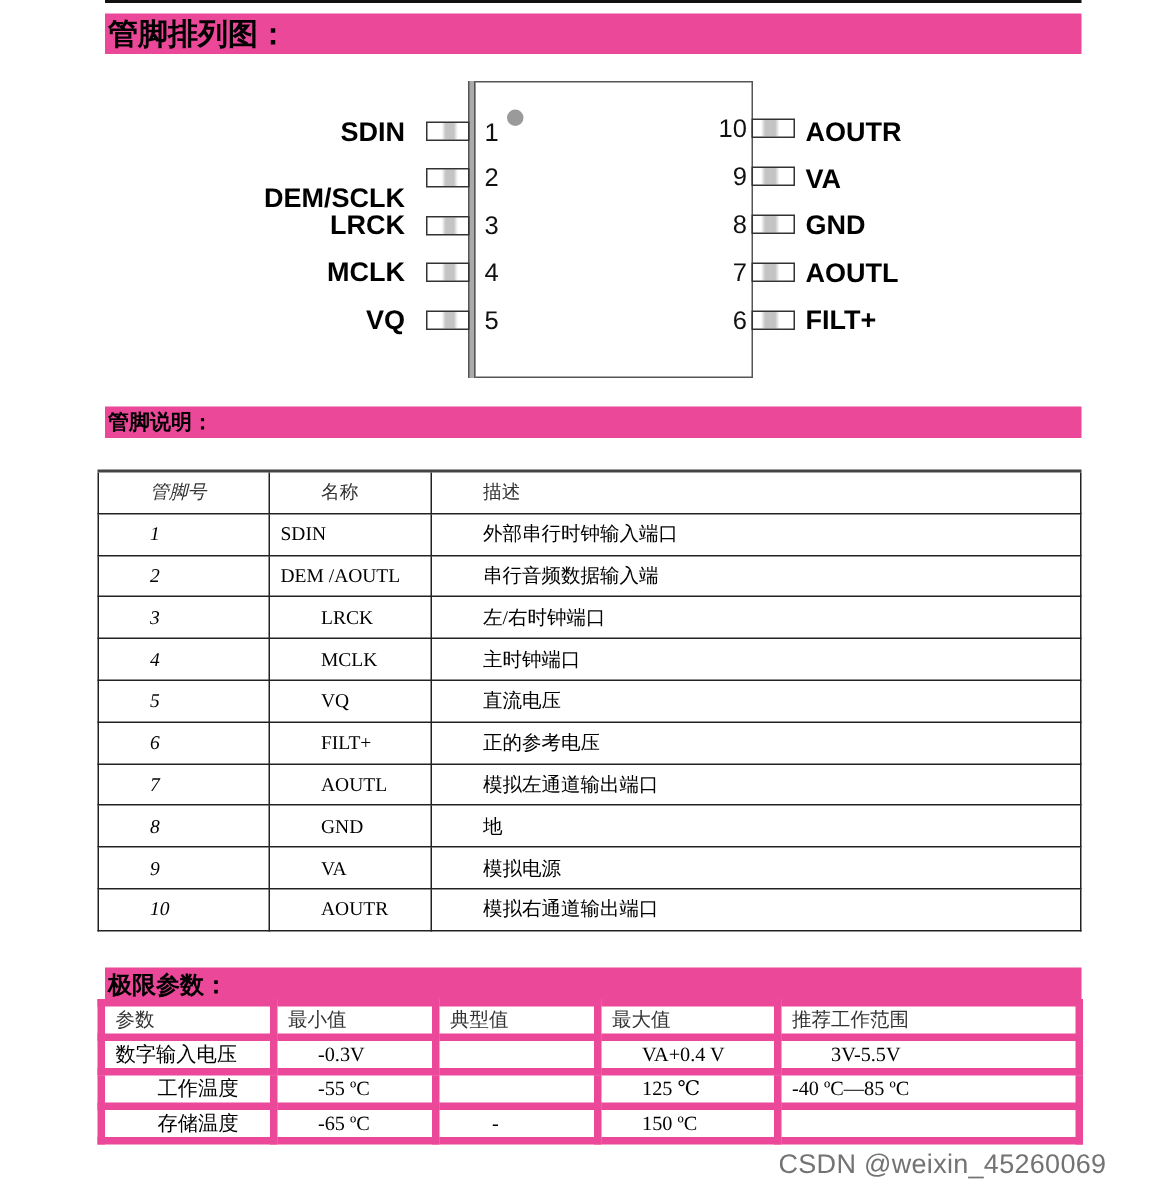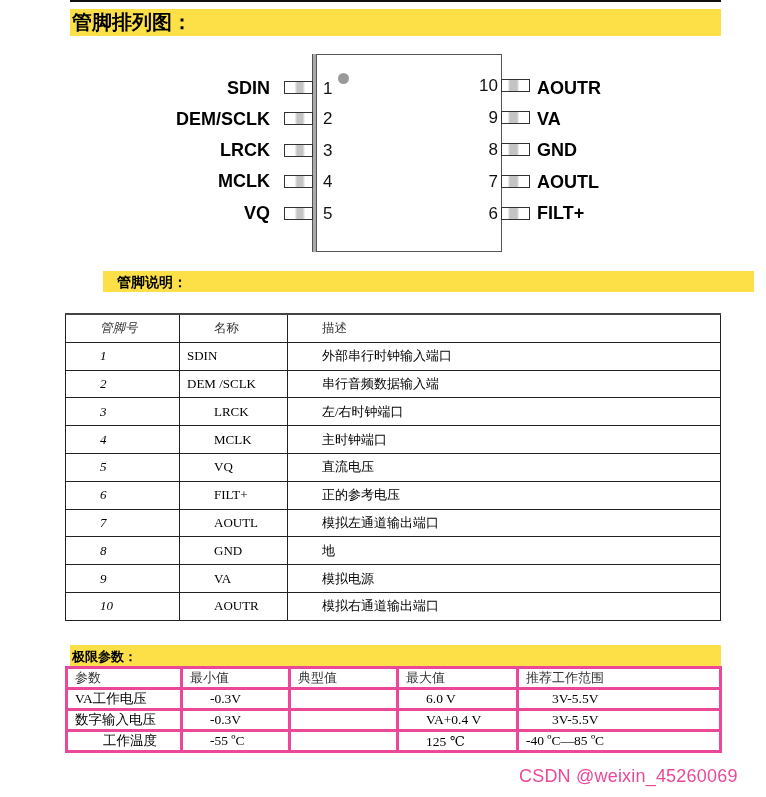--- a/index.html
+++ b/index.html
@@ -1,23 +1,23 @@
 <!DOCTYPE html>
 <html><head>
 <meta charset="utf-8">
 <style>
   html, body { margin:0; padding:0; background:#ffffff; }
   body { width:766px; height:797px; position:relative; overflow:hidden;
          font-family:"Liberation Serif", "DejaVu Serif", serif; color:#000; }
   .topline { position:absolute; left:70px; top:0; width:651px; height:2px; background:#111; }
-  .section-bar { position:absolute; left:70px; width:651px; background:#fde047;
+  .section-bar { position:absolute; left:70px; width:651px; background:#ec4899;
                  font-family:"DejaVu Sans", sans-serif; font-weight:bold; color:#000; }
   .bar1 { top:9px; height:27px; font-size:20px; line-height:27px; padding-left:2px; box-sizing:border-box; }
-  .bar2 { top:271px; height:21px; font-size:14px; line-height:22px; padding-left:14px; box-sizing:border-box;margin-left:33px; }
-  .bar3 { top:645px; height:21px; font-size:13px; line-height:23px; padding-left:2px; box-sizing:border-box; }
+  .bar2 { top:271px; height:21px; font-size:14px; line-height:22px; padding-left:2px; box-sizing:border-box; }
+  .bar3 { top:645px; height:21px; font-size:16px; line-height:23px; padding-left:2px; box-sizing:border-box; }
 
   
   .chip { position:absolute; left:312px; top:54px; width:190px; height:198px;
           border:1px solid #555; background:#fff; box-sizing:border-box; }
   .chip-stripe { position:absolute; left:312px; top:54px; width:5px; height:198px; background:#aaa;
                  border-left:1px solid #555; border-right:1px solid #555; box-sizing:border-box; }
   .pin1-dot { position:absolute; left:338px; top:73px; width:11px; height:11px; border-radius:50%; background:#9a9a9a; }
   .pin { position:absolute; width:29px; height:13px; border:1px solid #333; box-sizing:border-box;
          background:linear-gradient(to right,#fff 0%,#fff 35%,#c4c4c4 45%,#c4c4c4 65%,#fff 75%,#fff 100%); }
   .pin.right { background:linear-gradient(to right,#fff 0%,#fff 20%,#c4c4c4 30%,#c4c4c4 55%,#fff 65%,#fff 100%); }
@@ -32,50 +32,50 @@
   .t1 td { border:1px solid #222; height:26.8px; padding:0; }
   .t1 tr:first-child td { border-top:2px solid #444; }
   .t1 .c1 { width:114px; padding-left:34px; box-sizing:border-box;font-style:italic; }
   .t1 .c2 { width:108px; padding-left:7px; box-sizing:border-box;margin-top:48px; }
   .t1 .c2.indent { padding-left:34px; }
   .t1 .c3 { padding-left:34px; }
   .t1 .hdr td { font-family:"DejaVu Sans", sans-serif; font-size:12.5px; color:#333; }
   .t1 .hdr .c2 { padding-left:34px; }
 
   .t2 { left:65px; top:666px; width:657px; font-size:13.5px; }
-  .t2 td { border:3px solid #ec4899; height:20.5px; padding:0 0 0 7px; box-sizing:border-box; }
+  .t2 td { border:5px solid #ec4899; height:20.5px; padding:0 0 0 7px; box-sizing:border-box; }
   .t2 .k1 { width:115px; }
   .t2 .k2 { width:108px; }
   .t2 .k3 { width:108px; }
   .t2 .k4 { width:120px; }
   .t2 .pad1 { padding-left:35px; }
   .t2 .pad2 { padding-left:27px; }
   .t2 .pad3 { padding-left:33px; }
   .t2 .hdr td { font-family:"DejaVu Sans", sans-serif; color:#333; font-size:13px; }
 
   .watermark { position:absolute; left:519px; top:766px; font-family:"Liberation Sans", sans-serif;
-               font-size:18px; color:#ec4899; letter-spacing:0.2px; background:rgba(255,255,255,0.0); }
+               font-size:18px; color:#737373; letter-spacing:0.2px; background:rgba(255,255,255,0.0); }
 </style>
 </head>
 <body>
 
 <div class="topline"></div>
 
 <div class="section-bar bar1">管脚排列图：</div>
 
 <div>
   <div class="chip"></div>
   <div class="chip-stripe"></div>
   <div class="pin1-dot"></div>
 
   <div class="pin-label left" style="left:70px;top:78px;">SDIN</div>
   <div class="pin" style="left:284px;top:81px;"></div>
   <div class="pin-num" style="left:323px;top:79px;">1</div>
 
-  <div class="pin-label left" style="left:70px;top:109px;">DEM/SCLK</div>
+  <div class="pin-label left" style="left:70px;top:122px;">DEM/SCLK</div>
   <div class="pin" style="left:284px;top:112px;"></div>
   <div class="pin-num" style="left:323px;top:109px;">2</div>
 
   <div class="pin-label left" style="left:70px;top:140px;">LRCK</div>
   <div class="pin" style="left:284px;top:144px;"></div>
   <div class="pin-num" style="left:323px;top:141px;">3</div>
 
   <div class="pin-label left" style="left:70px;top:171px;">MCLK</div>
   <div class="pin" style="left:284px;top:175px;"></div>
   <div class="pin-num" style="left:323px;top:172px;">4</div>
@@ -114,21 +114,21 @@
     <td class="c2">名称</td>
     <td class="c3">描述</td>
   </tr>
   <tr>
     <td class="c1">1</td>
     <td class="c2">SDIN</td>
     <td class="c3">外部串行时钟输入端口</td>
   </tr>
   <tr>
     <td class="c1">2</td>
-    <td class="c2">DEM /SCLK</td>
+    <td class="c2">DEM /AOUTL</td>
     <td class="c3">串行音频数据输入端</td>
   </tr>
   <tr>
     <td class="c1">3</td>
     <td class="c2 indent">LRCK</td>
     <td class="c3">左/右时钟端口</td>
   </tr>
   <tr>
     <td class="c1">4</td>
     <td class="c2 indent">MCLK</td>
@@ -172,36 +172,36 @@
 <table class="t2">
   <tbody>
       <tr class="hdr">
     <td class="k1">参数</td>
     <td class="k2">最小值</td>
     <td class="k3">典型值</td>
     <td class="k4">最大值</td>
     <td>推荐工作范围</td>
   </tr>
   <tr>
-    <td>VA工作电压</td>
-    <td class="pad2">-0.3V</td>
-    <td></td>
-    <td class="pad2">6.0 V</td>
-    <td class="pad3">3V-5.5V</td>
-  </tr>
-  <tr>
     <td>数字输入电压</td>
     <td class="pad2">-0.3V</td>
     <td></td>
     <td class="pad2">VA+0.4 V</td>
     <td class="pad3">3V-5.5V</td>
   </tr>
   <tr>
     <td class="pad1">工作温度</td>
     <td class="pad2">-55 ºC</td>
     <td></td>
     <td class="pad2">125 ℃</td>
     <td>-40 ºC—85 ºC</td>
   </tr>
+  <tr>
+    <td class="pad1">存储温度</td>
+    <td class="pad2">-65 ºC</td>
+    <td class="pad1">-</td>
+    <td class="pad2">150 ºC</td>
+    <td></td>
+  </tr>
 </tbody>
   </table>
 
 <div class="watermark">CSDN @weixin_45260069</div>
 
 </body></html>

